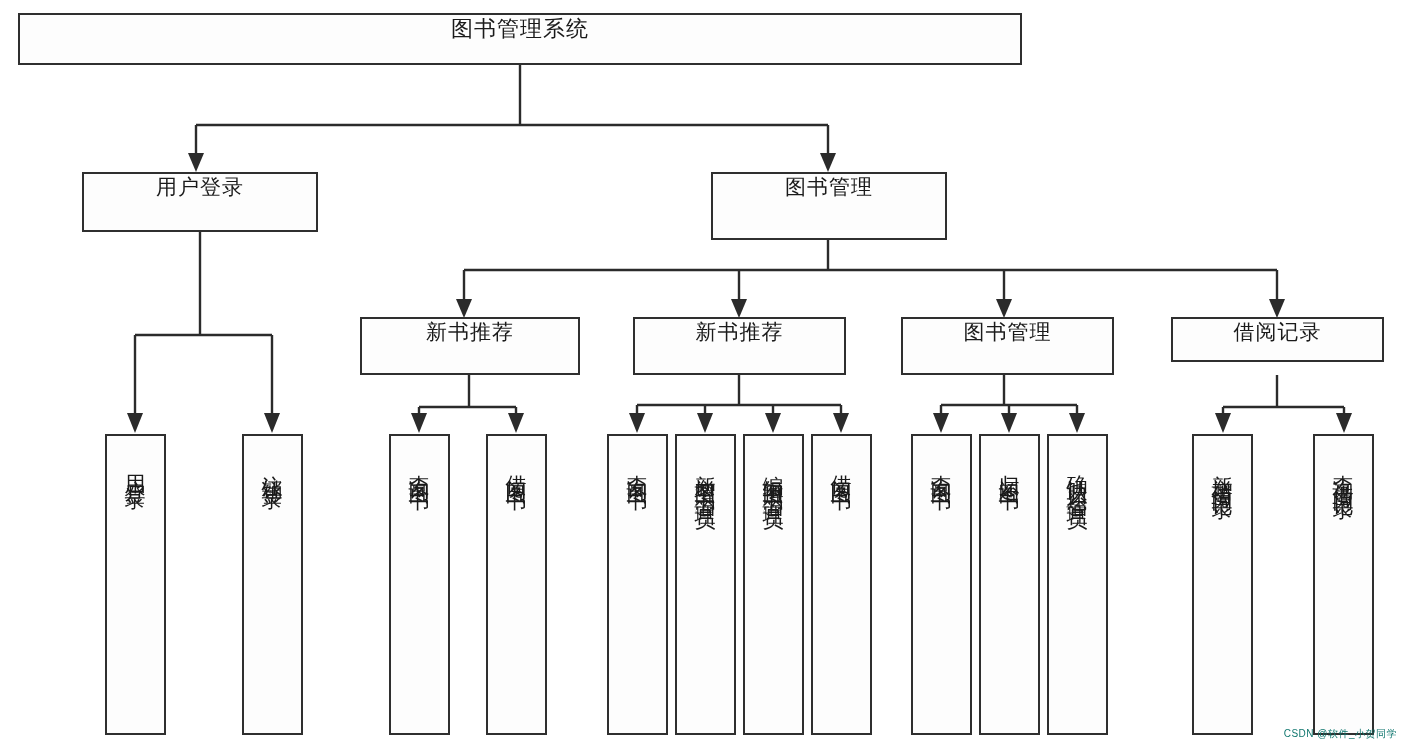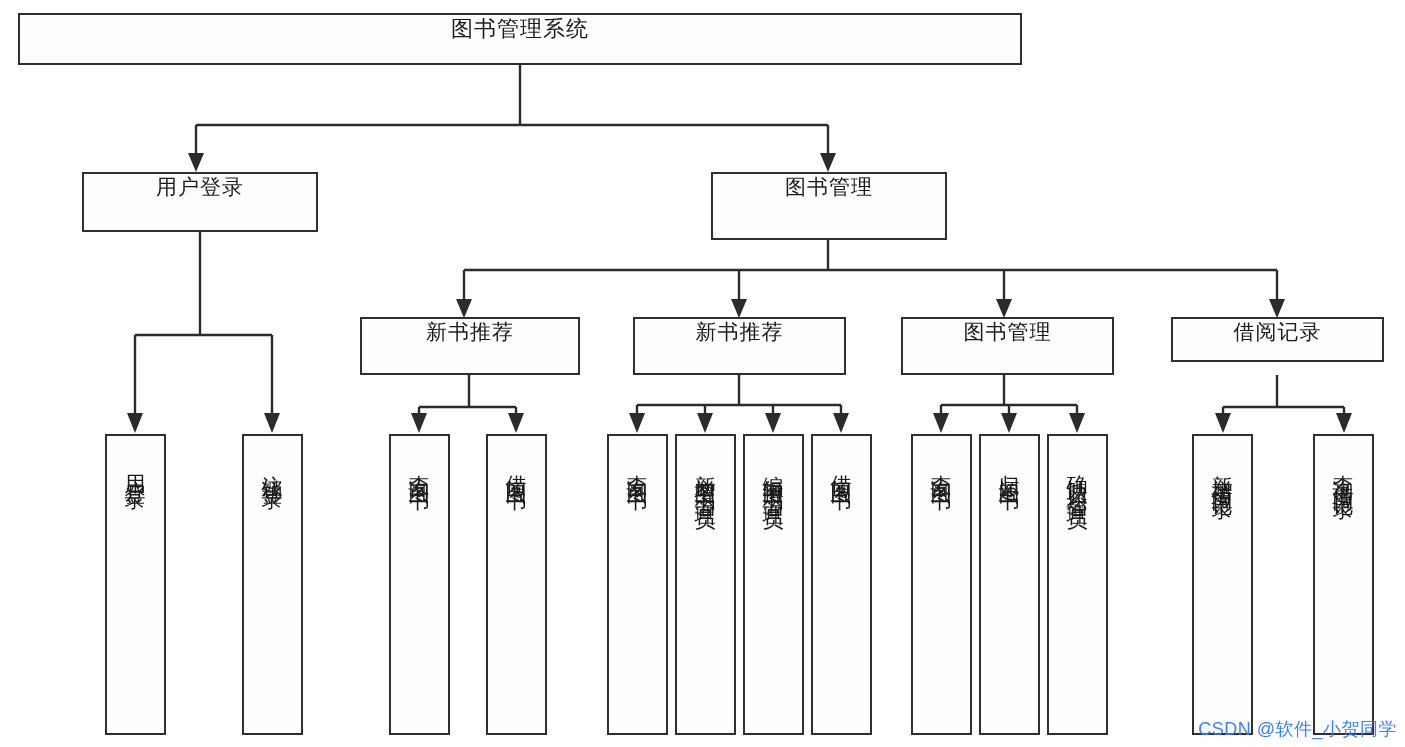--- a/index.html
+++ b/index.html
@@ -70,22 +70,22 @@
     letter-spacing: 5px;
     line-height: 1;
     white-space: nowrap;
     text-align: start;
   }
   
   #watermark {
     position: absolute;
     right: 8px;
     bottom: 6px;
-    font-size: 18px;
-    color: #3b82f6;
+    font-size: 10px;
+    color: #0f766e;
     letter-spacing: 0.5px;
     white-space: nowrap;
     user-select: none;
   }
 </style>
 </head>
 <body>
 
 <div id="canvas">
 

